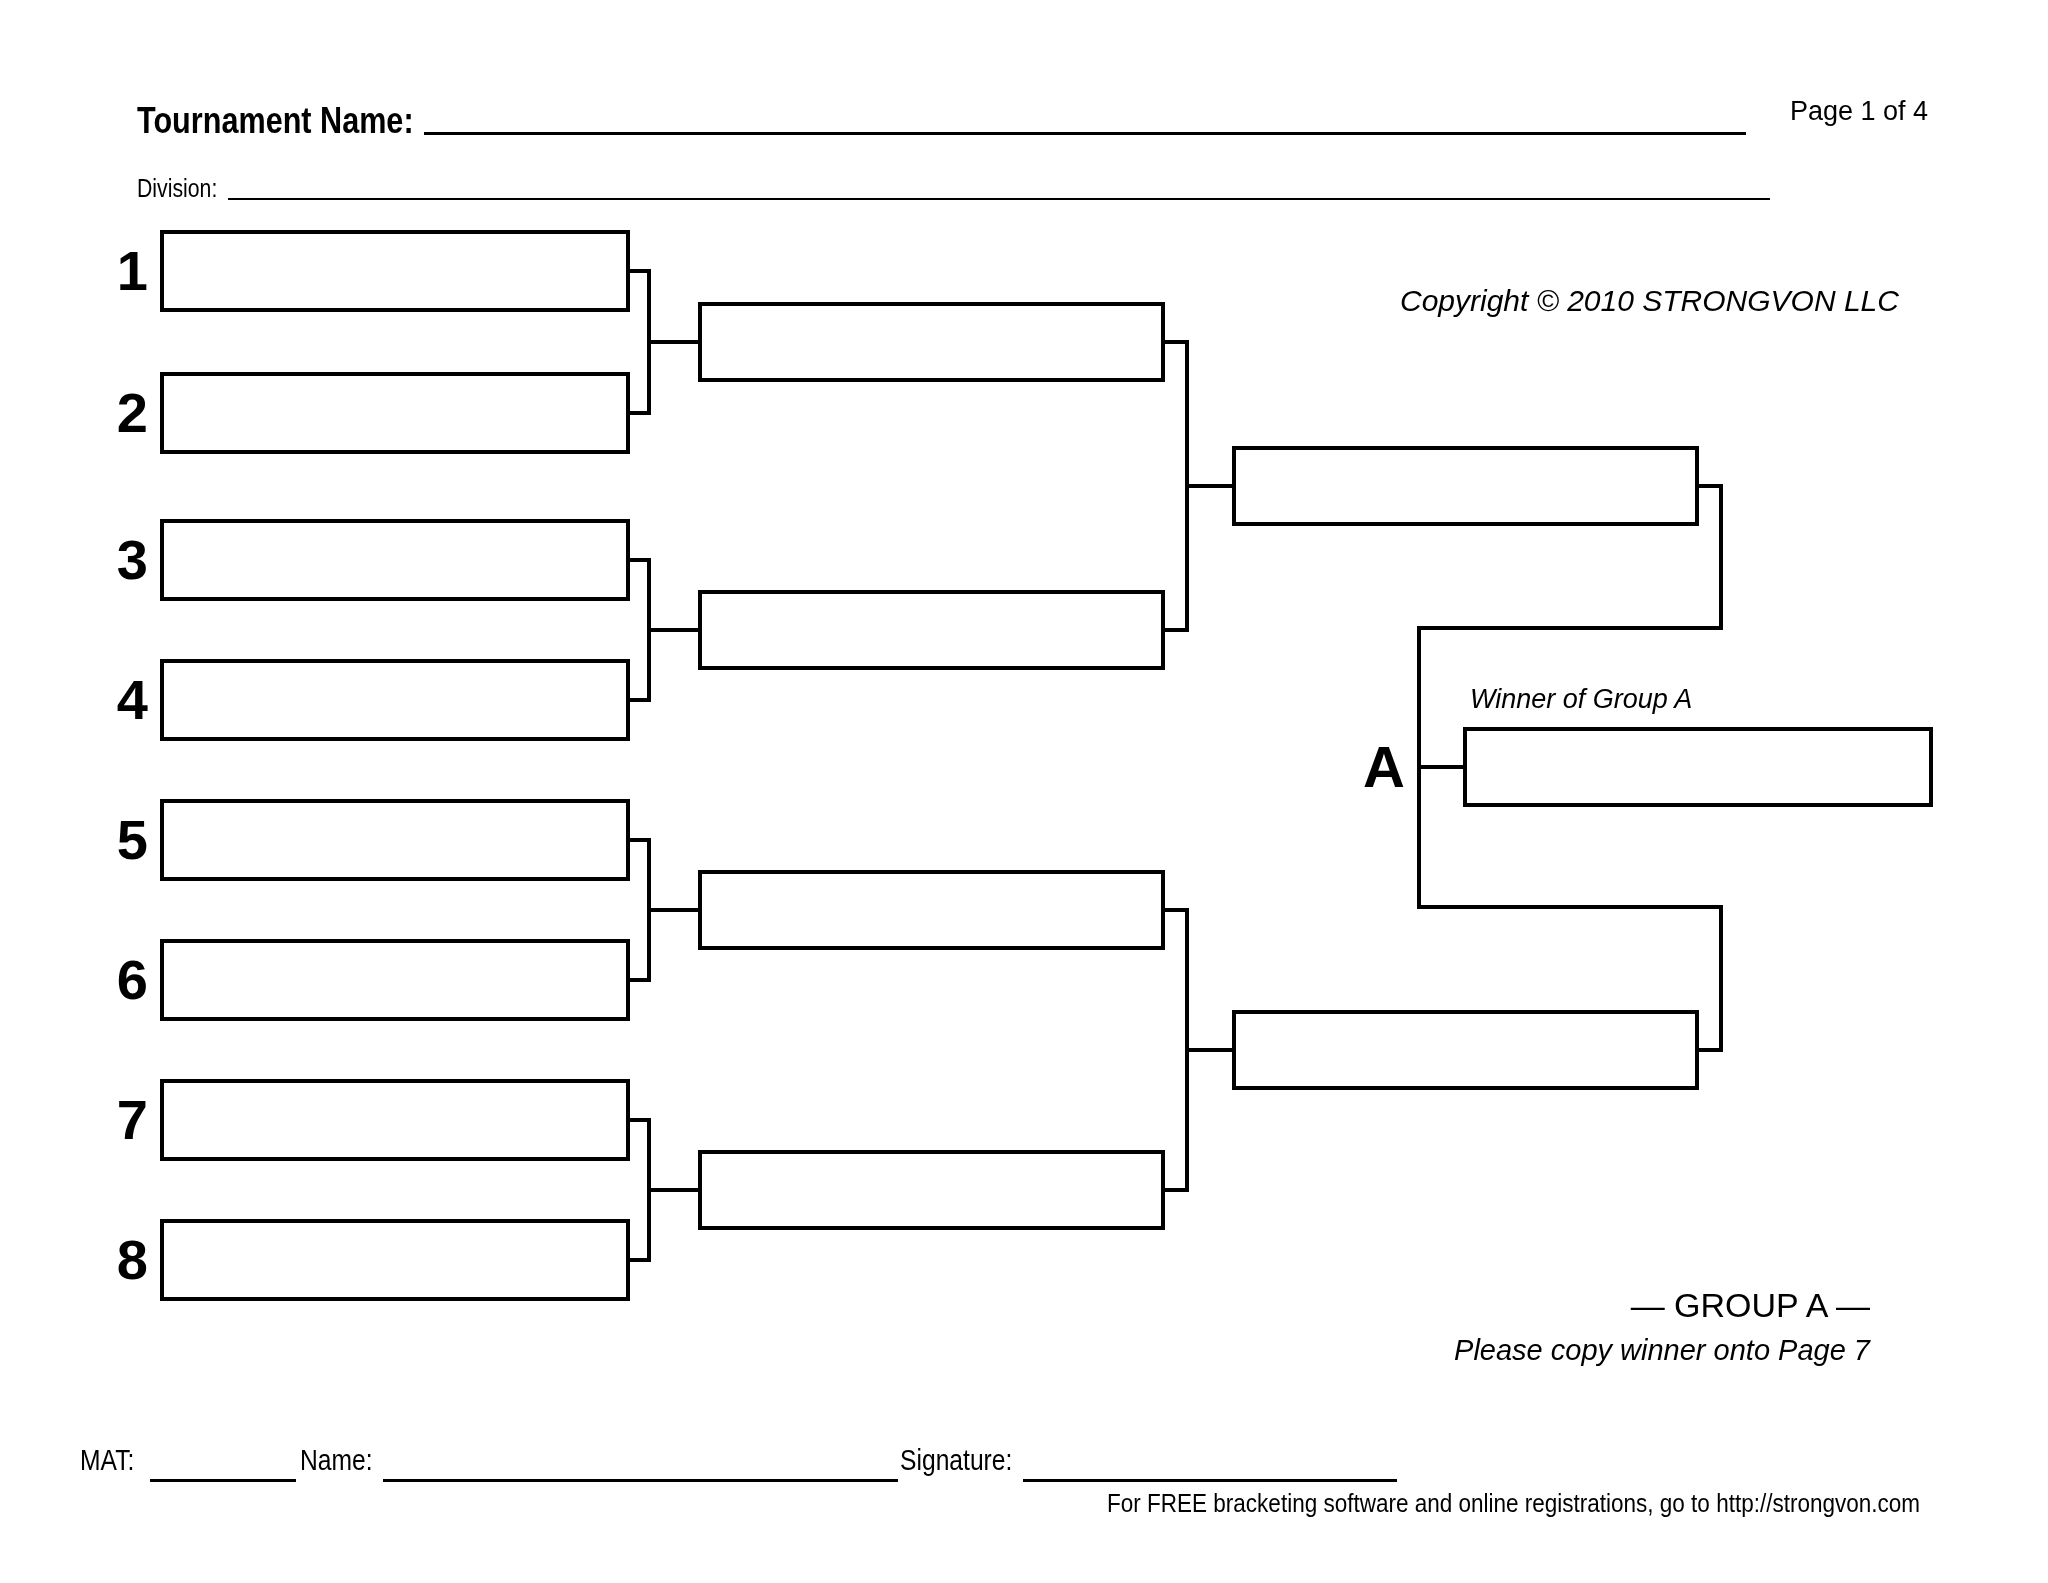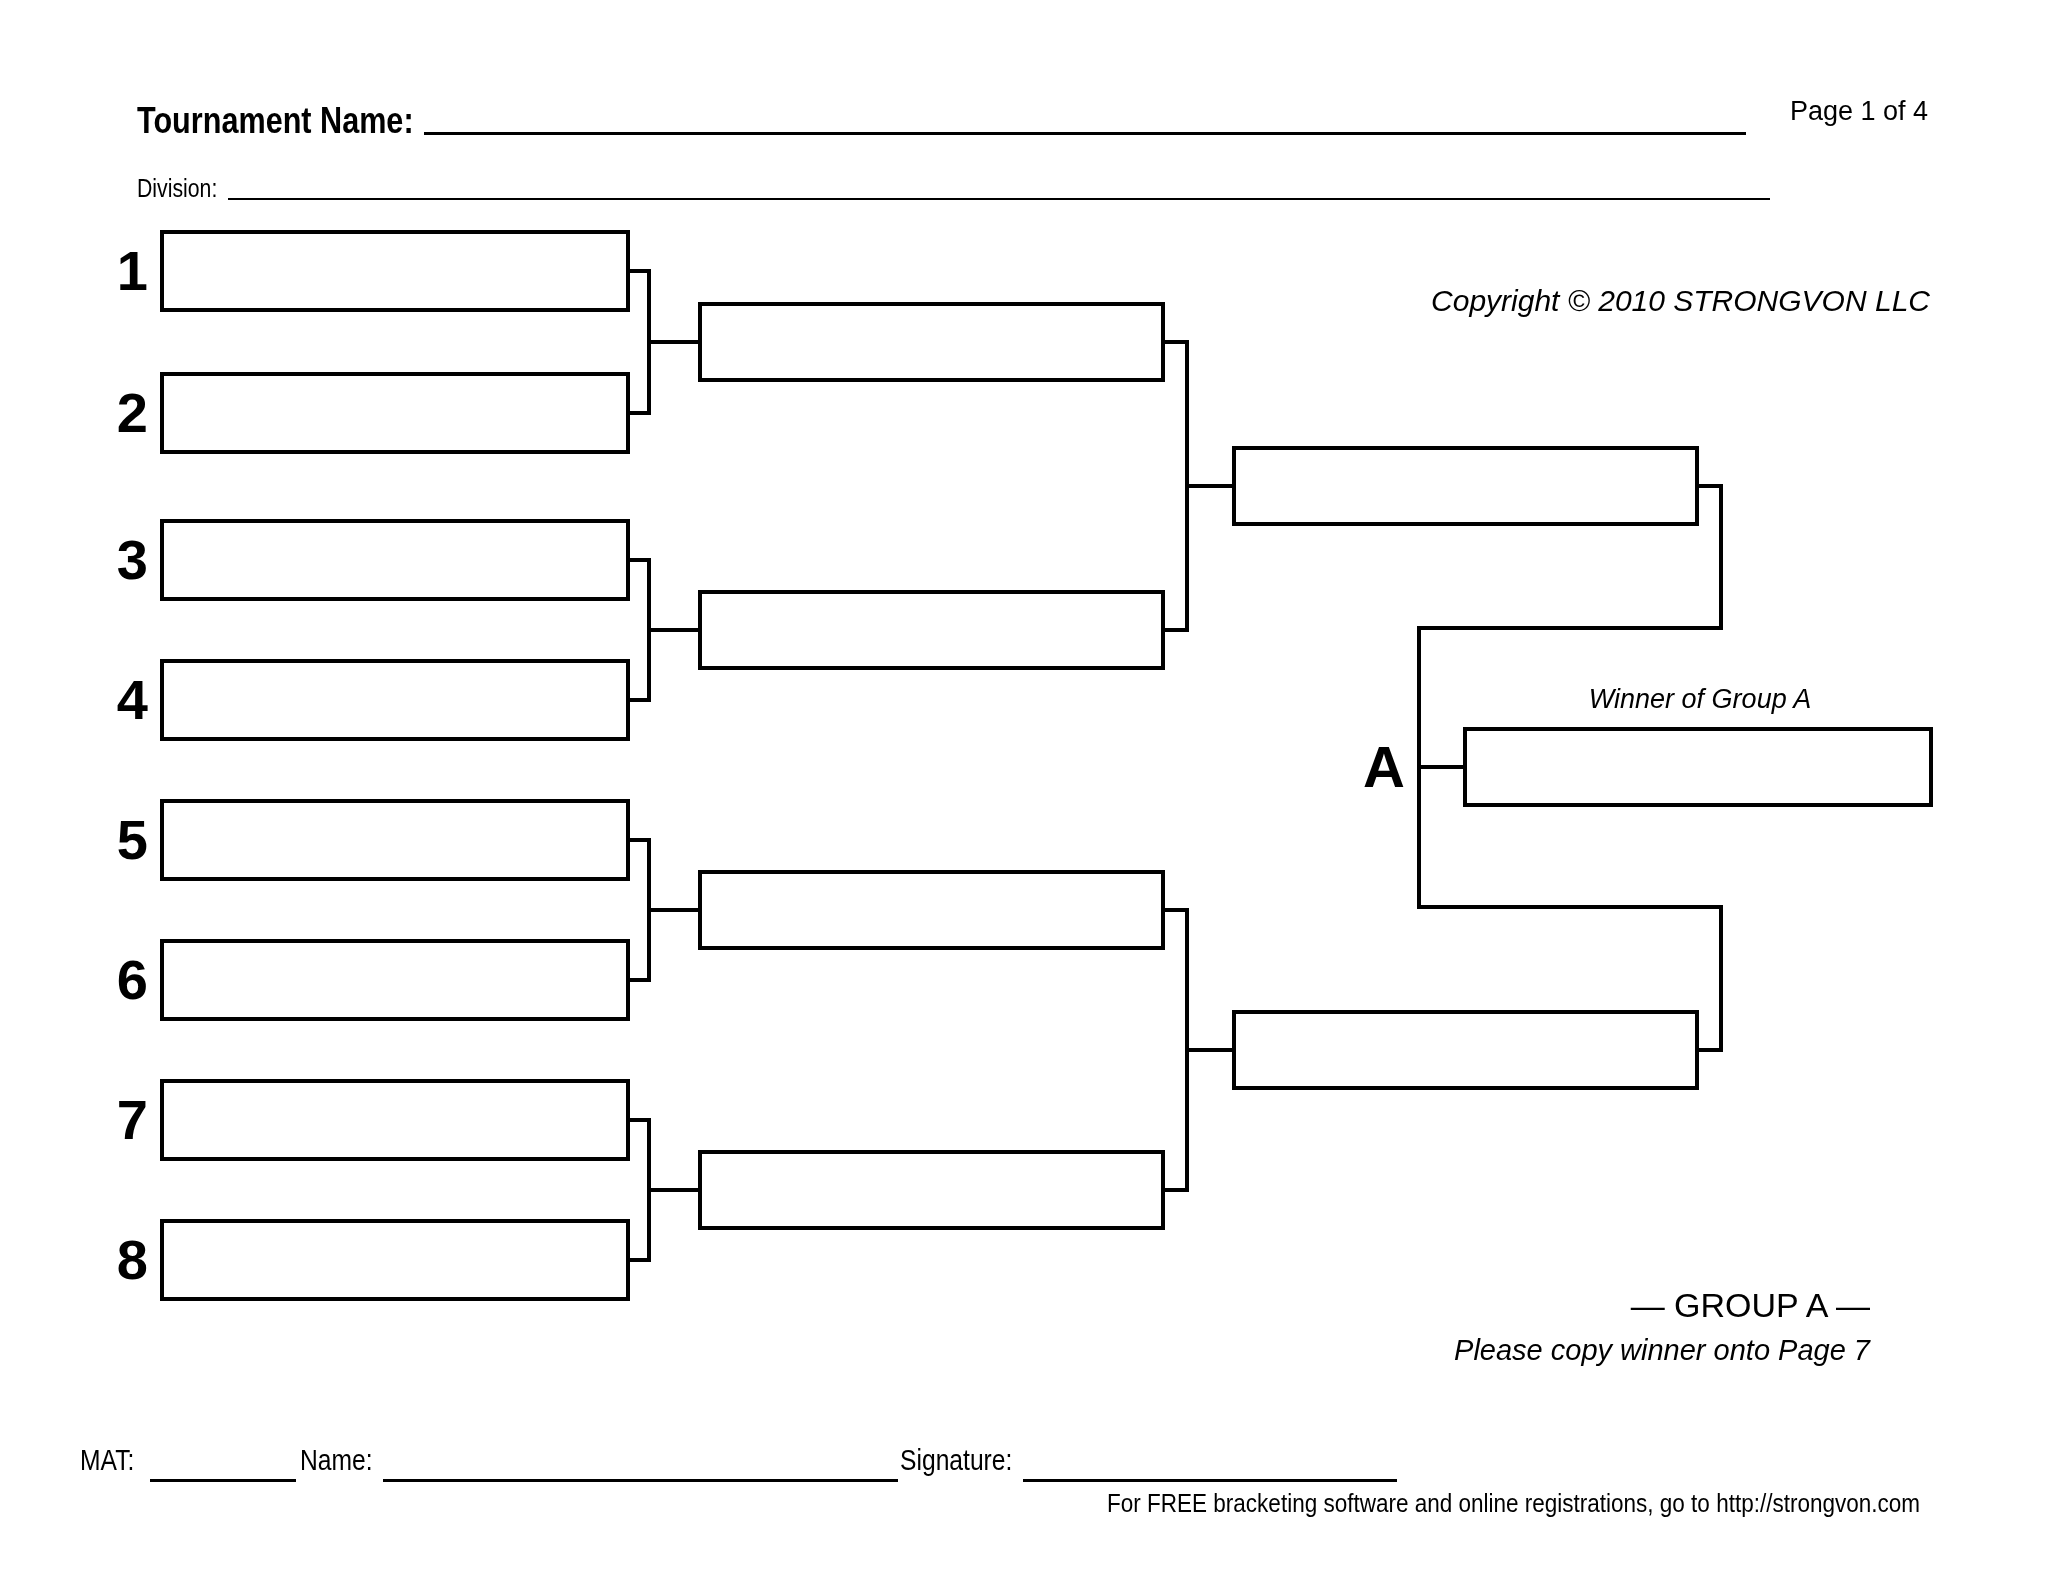--- a/index.html
+++ b/index.html
@@ -13,22 +13,22 @@
   .rline{position:absolute;background:#000;}
   .box{position:absolute;border:4px solid #000;background:#fff;box-sizing:border-box;}
   .seed{position:absolute;left:64px;width:84px;text-align:right;
         font-size:56px;font-weight:bold;height:82px;line-height:82px;}
   .slot{left:160px;width:470px;height:82px;}
   .r2slot{left:698px;width:467px;height:80px;}
   .r3slot{left:1232px;width:467px;height:80px;}
   .t-label{left:137px;top:100px;font-size:36px;font-weight:bold;}
   .page-ind{left:1700px;top:96px;width:228px;text-align:right;font-size:27px;}
   .d-label{left:137px;top:174px;font-size:25px;}
-  .copyright{left:1400px;top:284px;width:530px;text-align:right;font-size:30px;font-style:italic;}
-  .winner-cap{left:1470px;top:684px;width:460px;text-align:center;font-size:27px;font-style:italic;}
+  .copyright{left:1400px;top:284px;width:530px;text-align:left;font-size:30px;font-style:italic;}
+  .winner-cap{left:1470px;top:684px;width:460px;text-align:left;font-size:27px;font-style:italic;}
   .a-letter{left:1330px;top:726px;width:75px;text-align:right;font-size:58px;font-weight:bold;
             height:82px;line-height:82px;}
   .group-title{left:1450px;top:1286px;width:420px;text-align:right;font-size:34px;font-weight:normal;}
   .copy-note{left:1450px;top:1334px;width:420px;text-align:right;font-size:29px;font-style:italic;}
   .foot-label{top:1444px;font-size:29px;}
   .promo{left:1000px;top:1489px;width:920px;text-align:right;font-size:25px;}
   svg.connectors{position:absolute;left:0;top:0;}
 </style>
 </head>
 <body>

